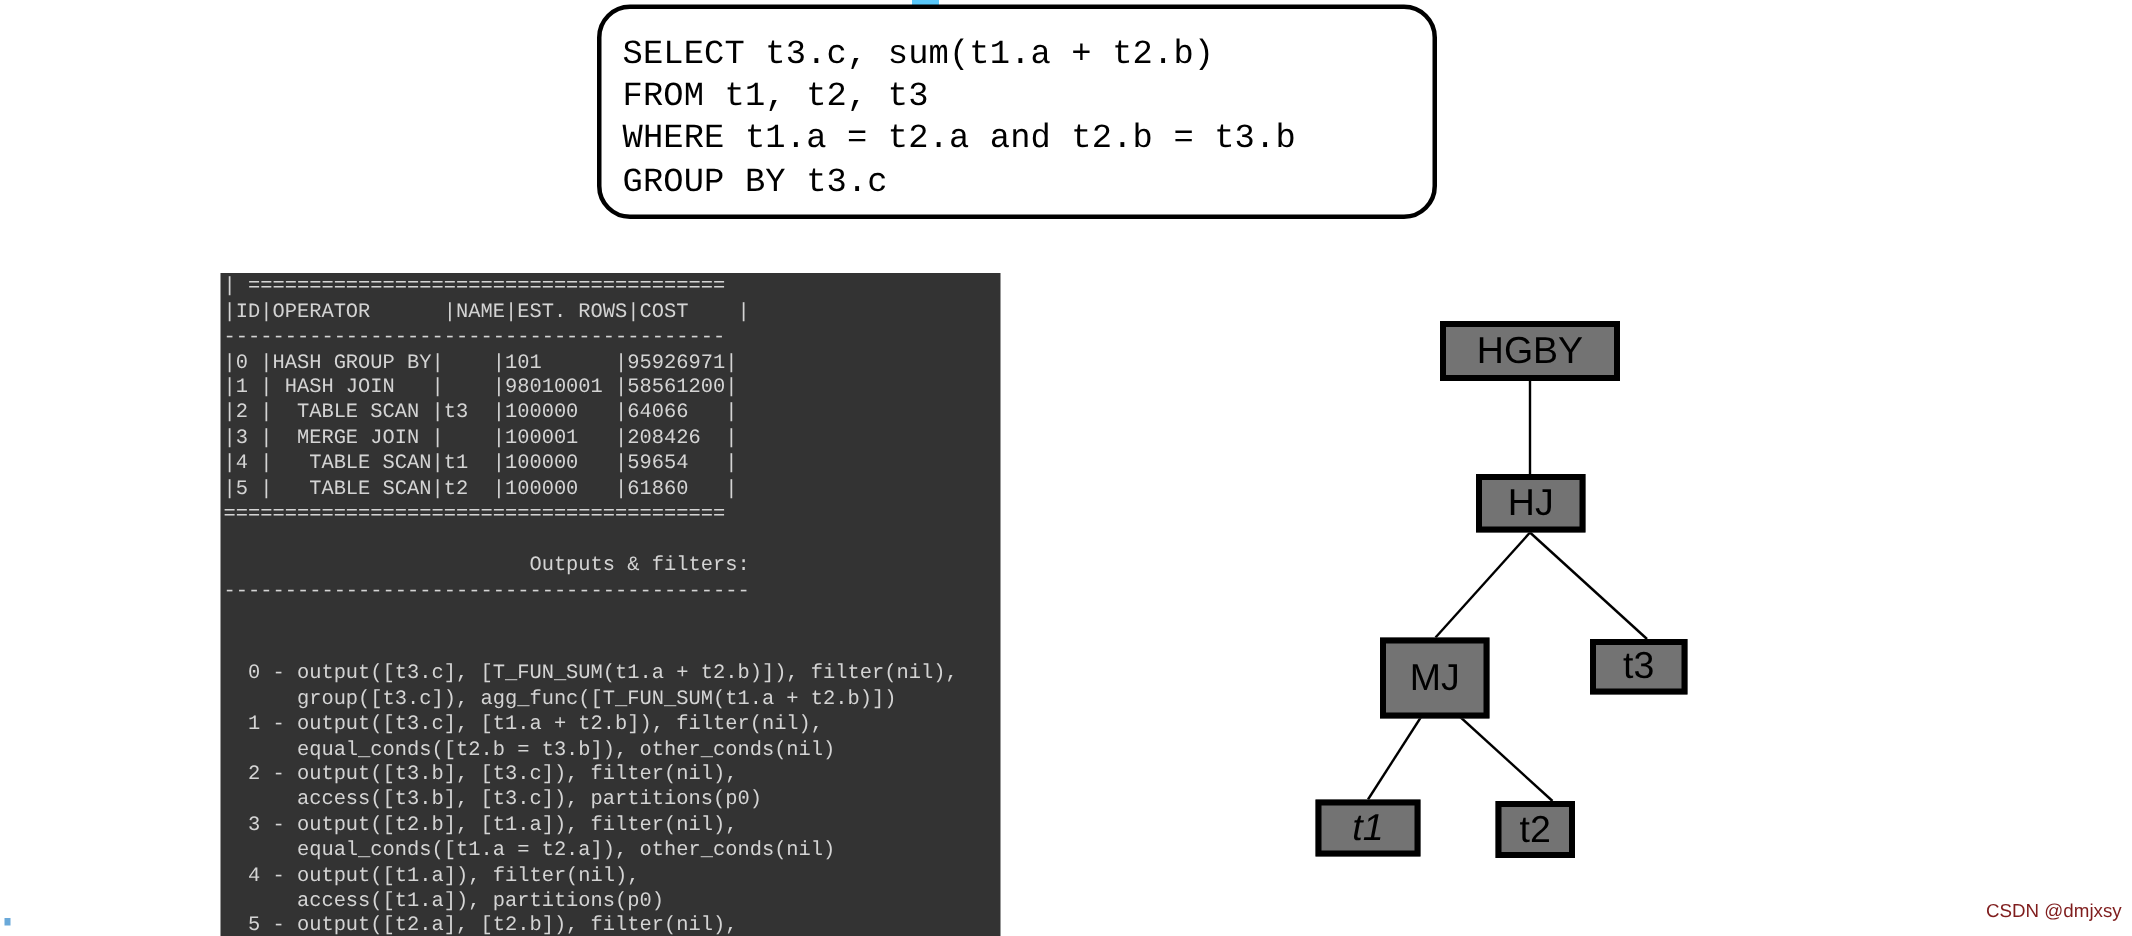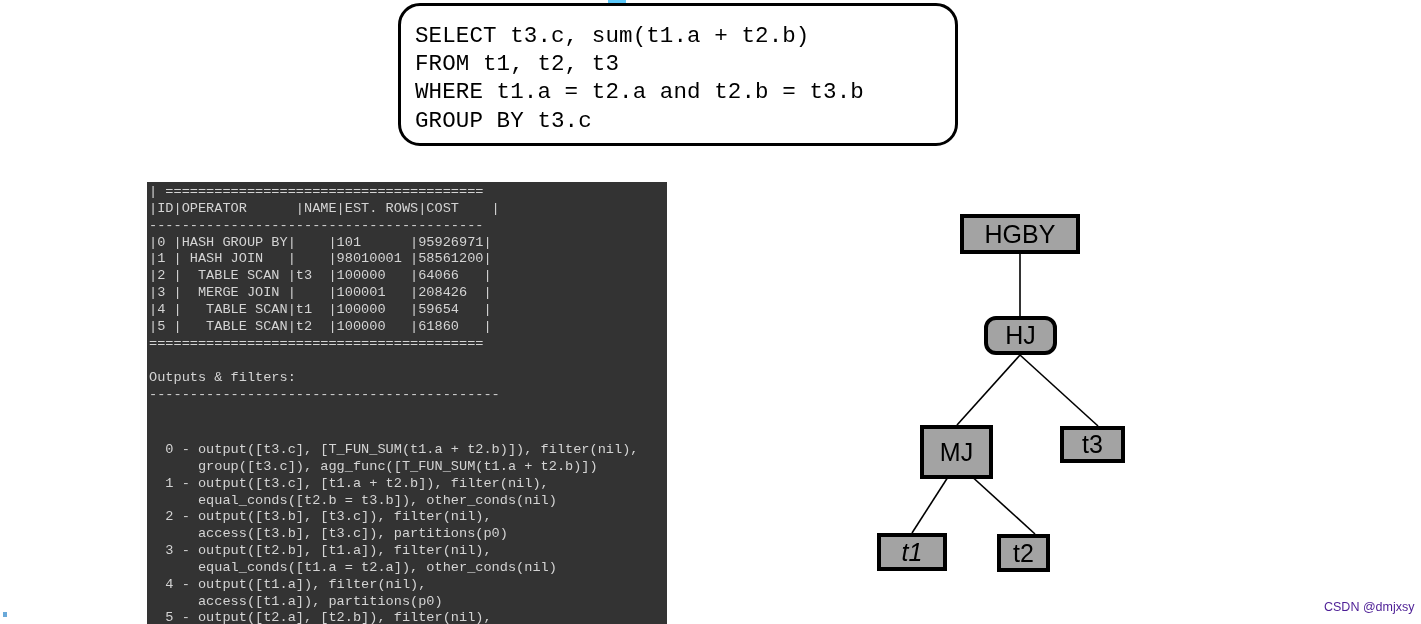--- a/index.html
+++ b/index.html
@@ -73,20 +73,21 @@
   }
   #term-plan {
     position: absolute;
     left: 2px;
     top: 2px;
   }
   #term-outputs-title {
     position: absolute;
     left: 2px;
     top: 188px;
+    text-align: right;
   }
   #term-outputs {
     position: absolute;
     left: 2px;
     top: 222px;
     margin-top: 38px;
   }
   #term-cursor {
     position: absolute;
     left: 3px;
@@ -105,45 +106,45 @@
     height: 400px;
   }
   #tree svg {
     position: absolute;
     left: 0;
     top: 0;
   }
   .node {
     position: absolute;
     box-sizing: border-box;
-    background: #a3a3a3;
+    background: #737373;
     border: 4px solid #000000;
     display: flex;
     align-items: center;
     justify-content: center;
     font-family: "Liberation Sans", sans-serif;
     font-size: 25px;
     color: #000000;
     line-height: 1;
   }
   #node-hgby { left: 100px; top: 14px;  width: 120px; height: 40px; }
-  #node-hj   { left: 124px; top: 116px; width: 73px;  height: 39px; border-radius: 12px; }
+  #node-hj   { left: 124px; top: 116px; width: 73px;  height: 39px; }
   #node-mj   { left: 60px;  top: 225px; width: 73px;  height: 54px; }
   #node-t3   { left: 200px; top: 226px; width: 65px;  height: 37px; }
   #node-t1   { left: 17px;  top: 333px; width: 70px;  height: 38px; font-style: italic; }
   #node-t2   { left: 137px; top: 334px; width: 53px;  height: 38px; }
 
   
   #watermark {
     position: absolute;
     left: 1324px;
     top: 600px;
     font-family: "Liberation Sans", sans-serif;
     font-size: 12.5px;
-    color: #4c1d95;
+    color: #7f1d1d;
     white-space: pre;
   }
 </style>
 </head>
 <body>
 
 <div id="blue-sliver"></div>
 
 <div id="sql-box">
   <pre id="sql-code">SELECT t3.c, sum(t1.a + t2.b)

